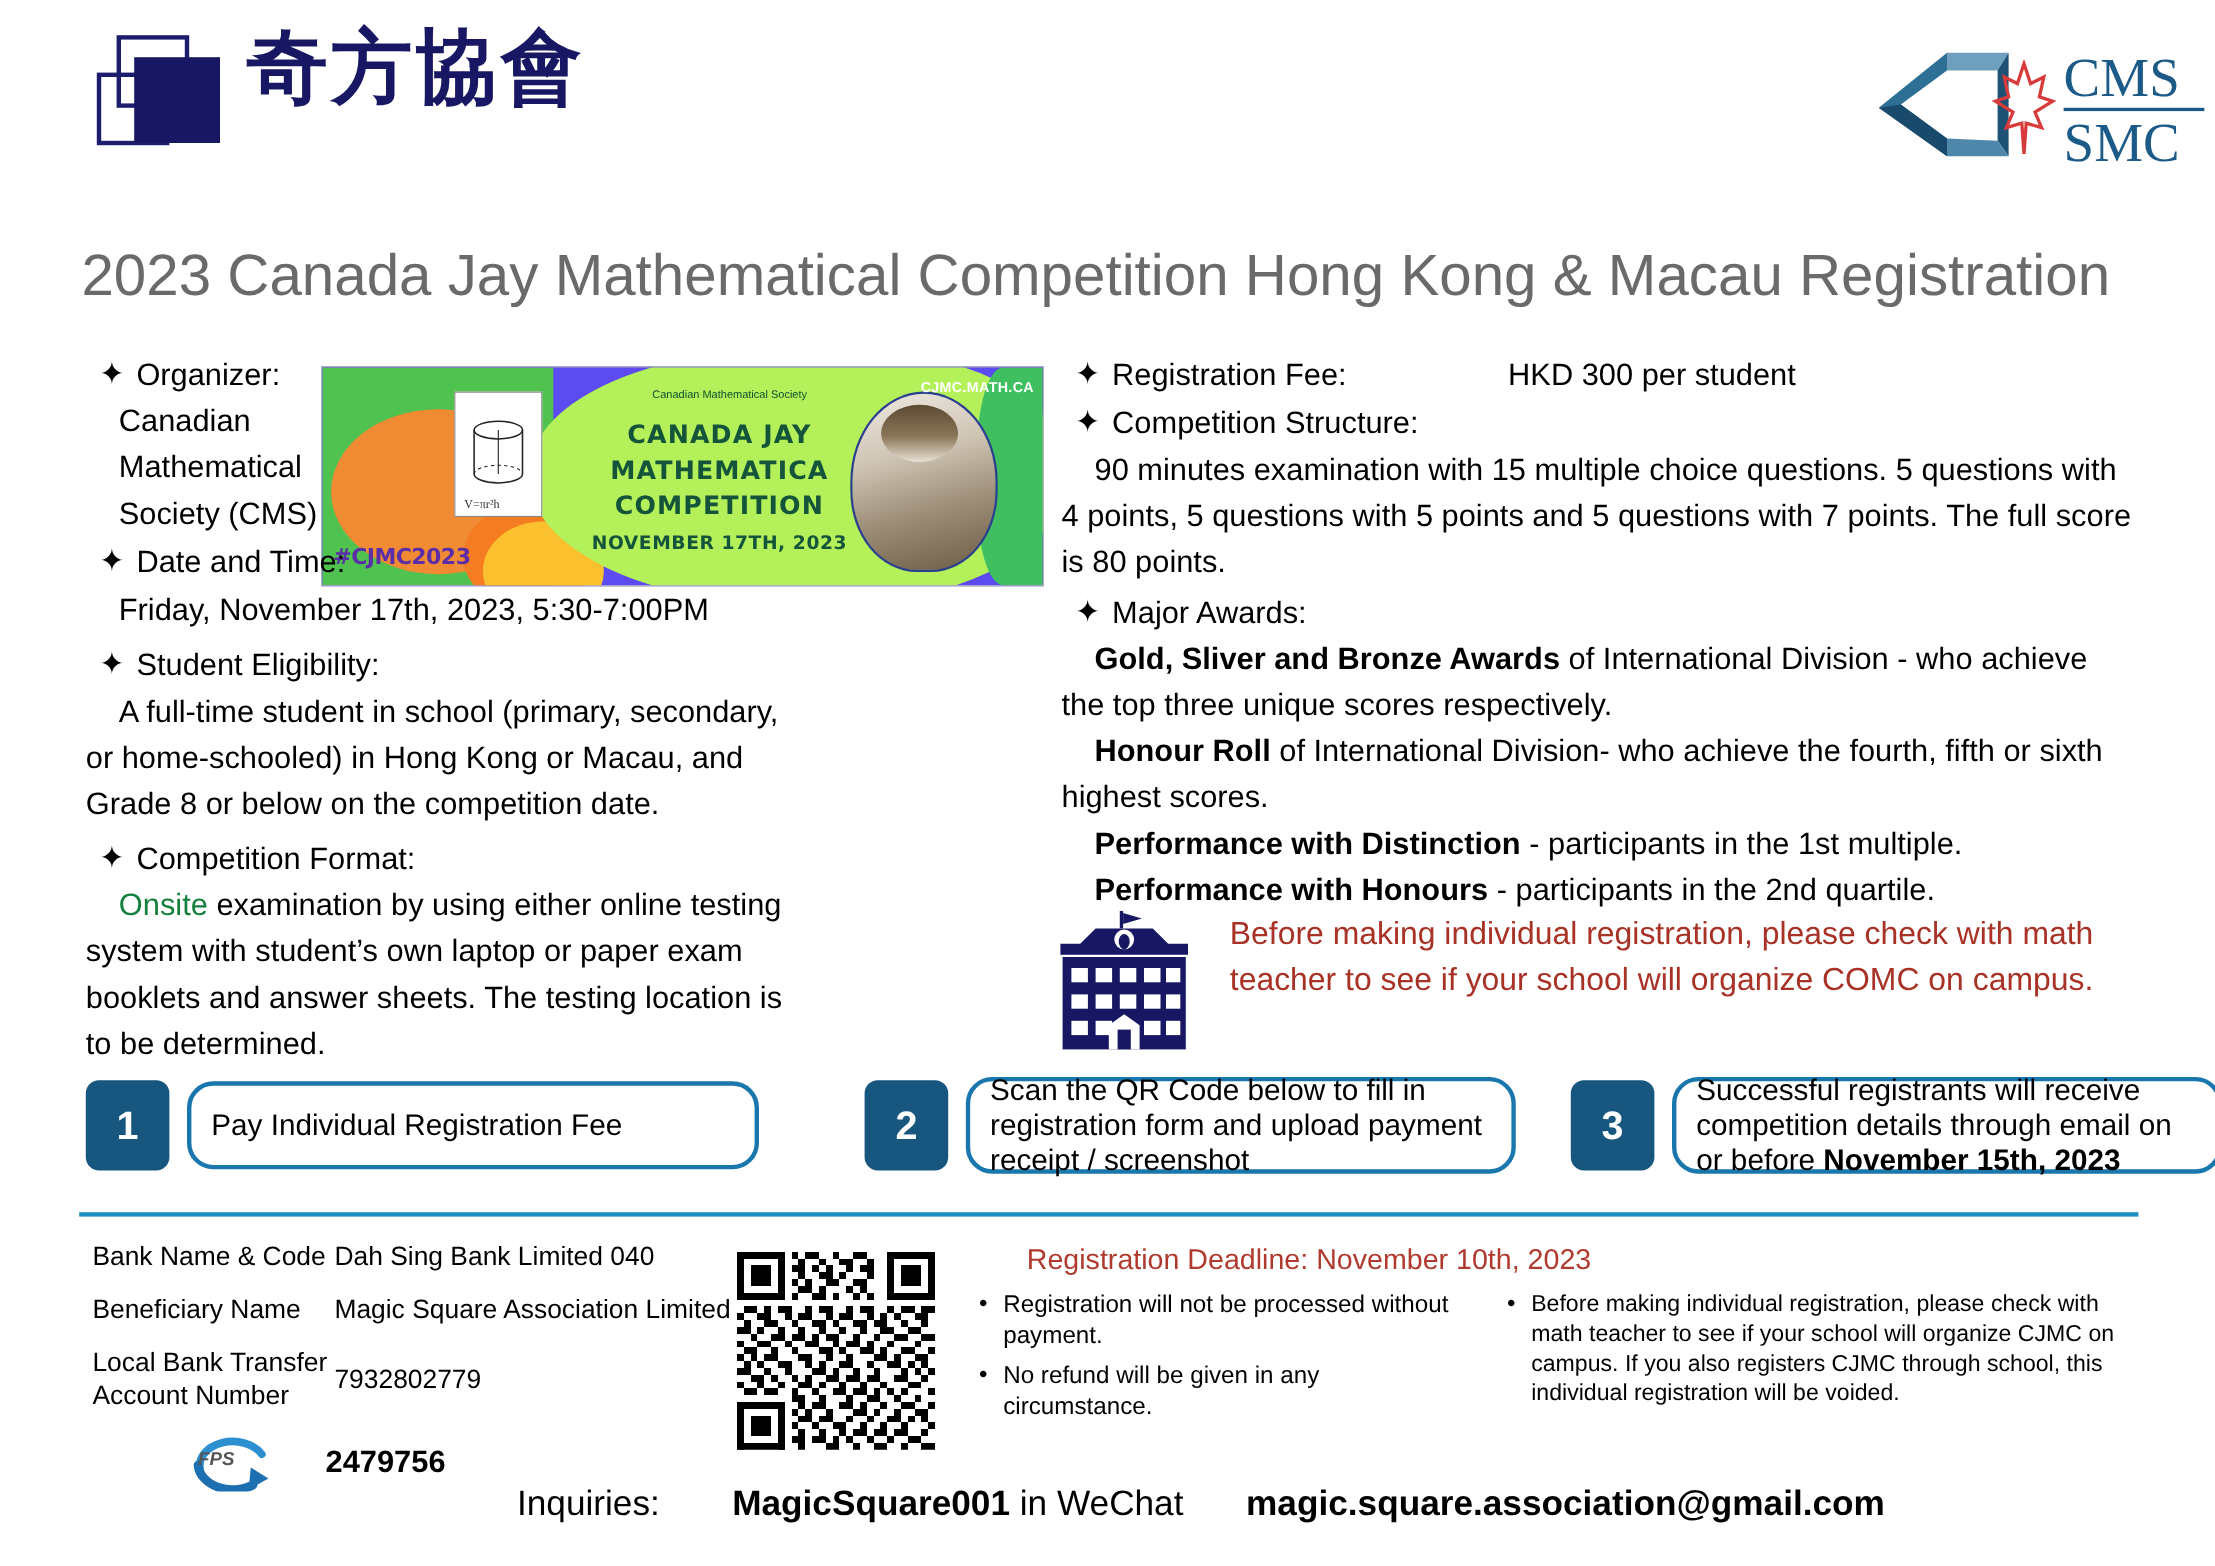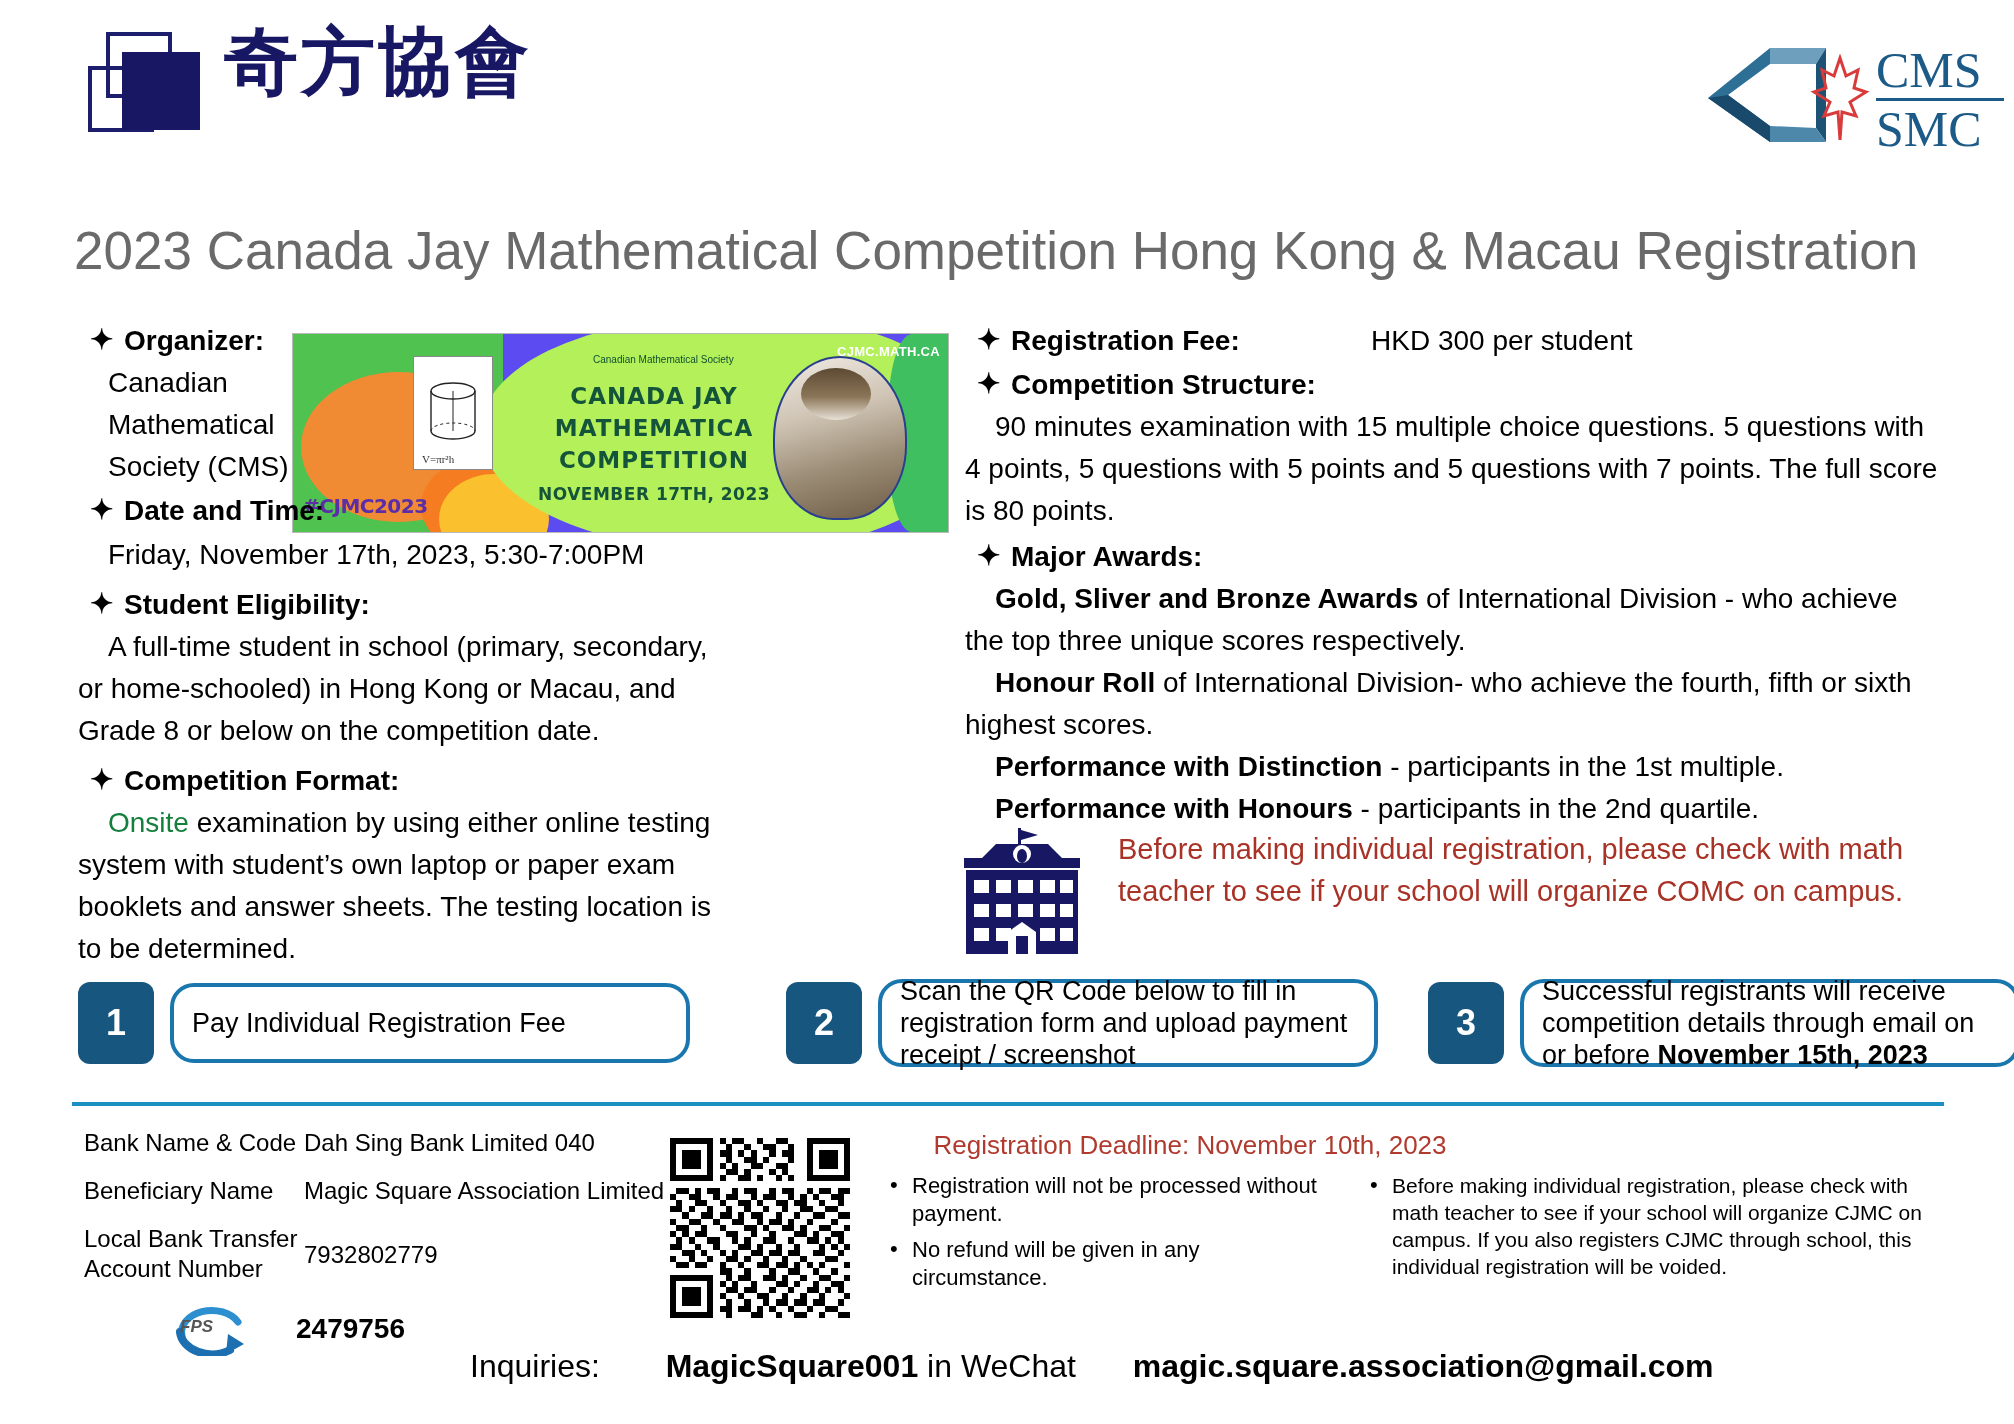--- a/index.html
+++ b/index.html
@@ -36,21 +36,21 @@
     position:absolute;left:72px;top:222px;width:1900px;
     font-size:53px;line-height:58px;color:#6a6a6a;
     font-family:Liberation Sans, sans-serif;
     white-space:nowrap;
   }
 
   
   .colL{position:absolute;left:78px;top:320px;width:880px;}
   .colR{position:absolute;left:965px;top:320px;width:975px;}
 
-  .blt{position:relative;font-size:28px;line-height:42px;font-weight:bold;padding-left:46px;margin:0;}
+  .blt{position:relative;font-size:28px;line-height:42px;font-weight:normal;padding-left:46px;margin:0;}
   .blt::before{content:"\2726";position:absolute;left:12px;top:-1px;font-size:28px;}
   .body{font-size:28px;line-height:42px;margin:0;}
   .ind{text-indent:30px;}
   b{font-weight:bold;}
   .red{color:#15803d;}
 
   .banner{
     position:absolute;left:292px;top:333px;width:655px;height:198px;
     border:1px solid #b9b9b9;overflow:hidden;background:#5b4bf0;
   }

